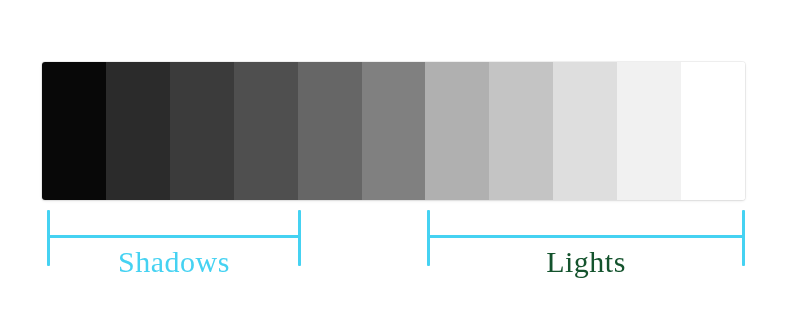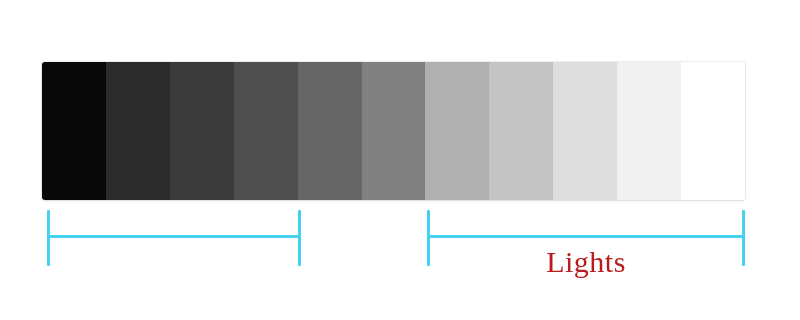--- a/index.html
+++ b/index.html
@@ -101,22 +101,23 @@
     <div class="patch" style="background: rgb(196, 196, 196);"></div>
     <div class="patch" style="background: rgb(222, 222, 222);"></div>
     <div class="patch" style="background: rgb(241, 241, 241);"></div>
     <div class="patch" style="background: rgb(255, 255, 255);"></div>
   </div>
 
   <div class="bracket" id="bracket-shadows">
     <div class="tick left" style="background: rgb(69, 210, 242);"></div>
     <div class="crossbar" style="background: rgb(69, 210, 242);"></div>
     <div class="tick right" style="background: rgb(69, 210, 242);"></div>
+    <div class="range-label" style="color: rgb(69, 210, 242);">Shadows</div>
   </div>
 
   <div class="bracket" id="bracket-lights">
     <div class="tick left" style="background: rgb(69, 210, 242);"></div>
     <div class="crossbar" style="background: rgb(69, 210, 242);"></div>
     <div class="tick right" style="background: rgb(69, 210, 242);"></div>
-    <div class="range-label" style="color: #b91c1c;">Lights</div>
+    <div class="range-label" style="color: #14532d;">Lights</div>
   </div>
 
 </div>
 
 </body></html>

